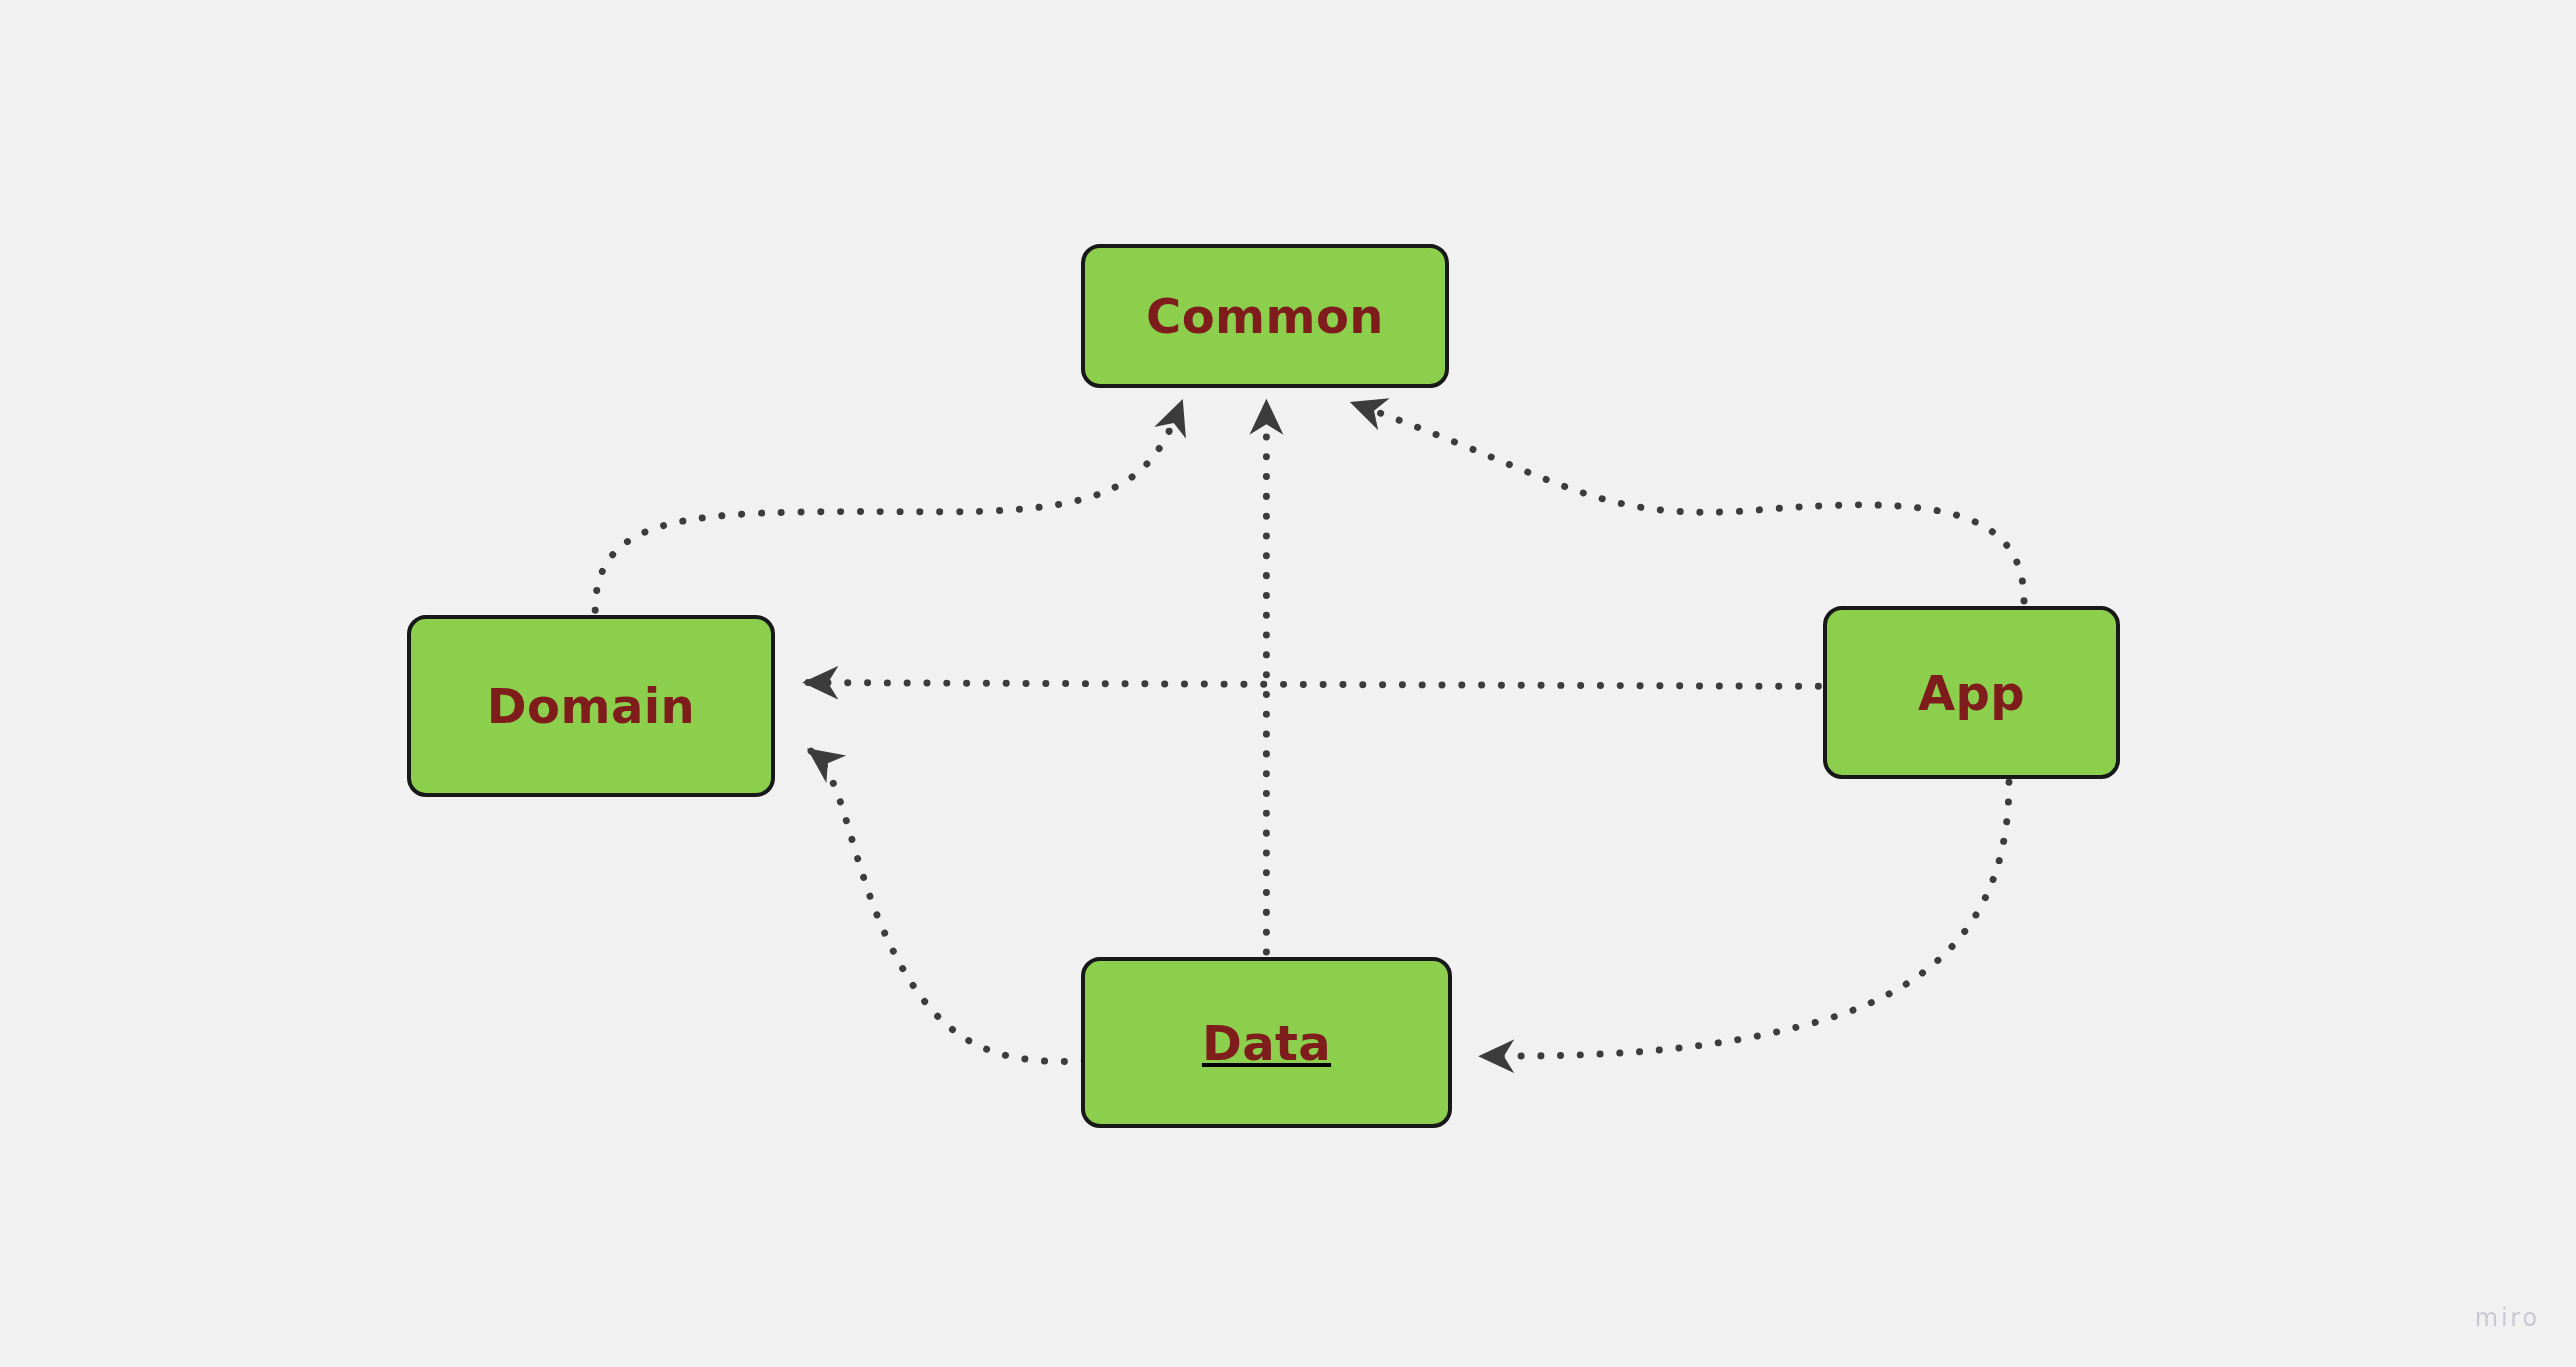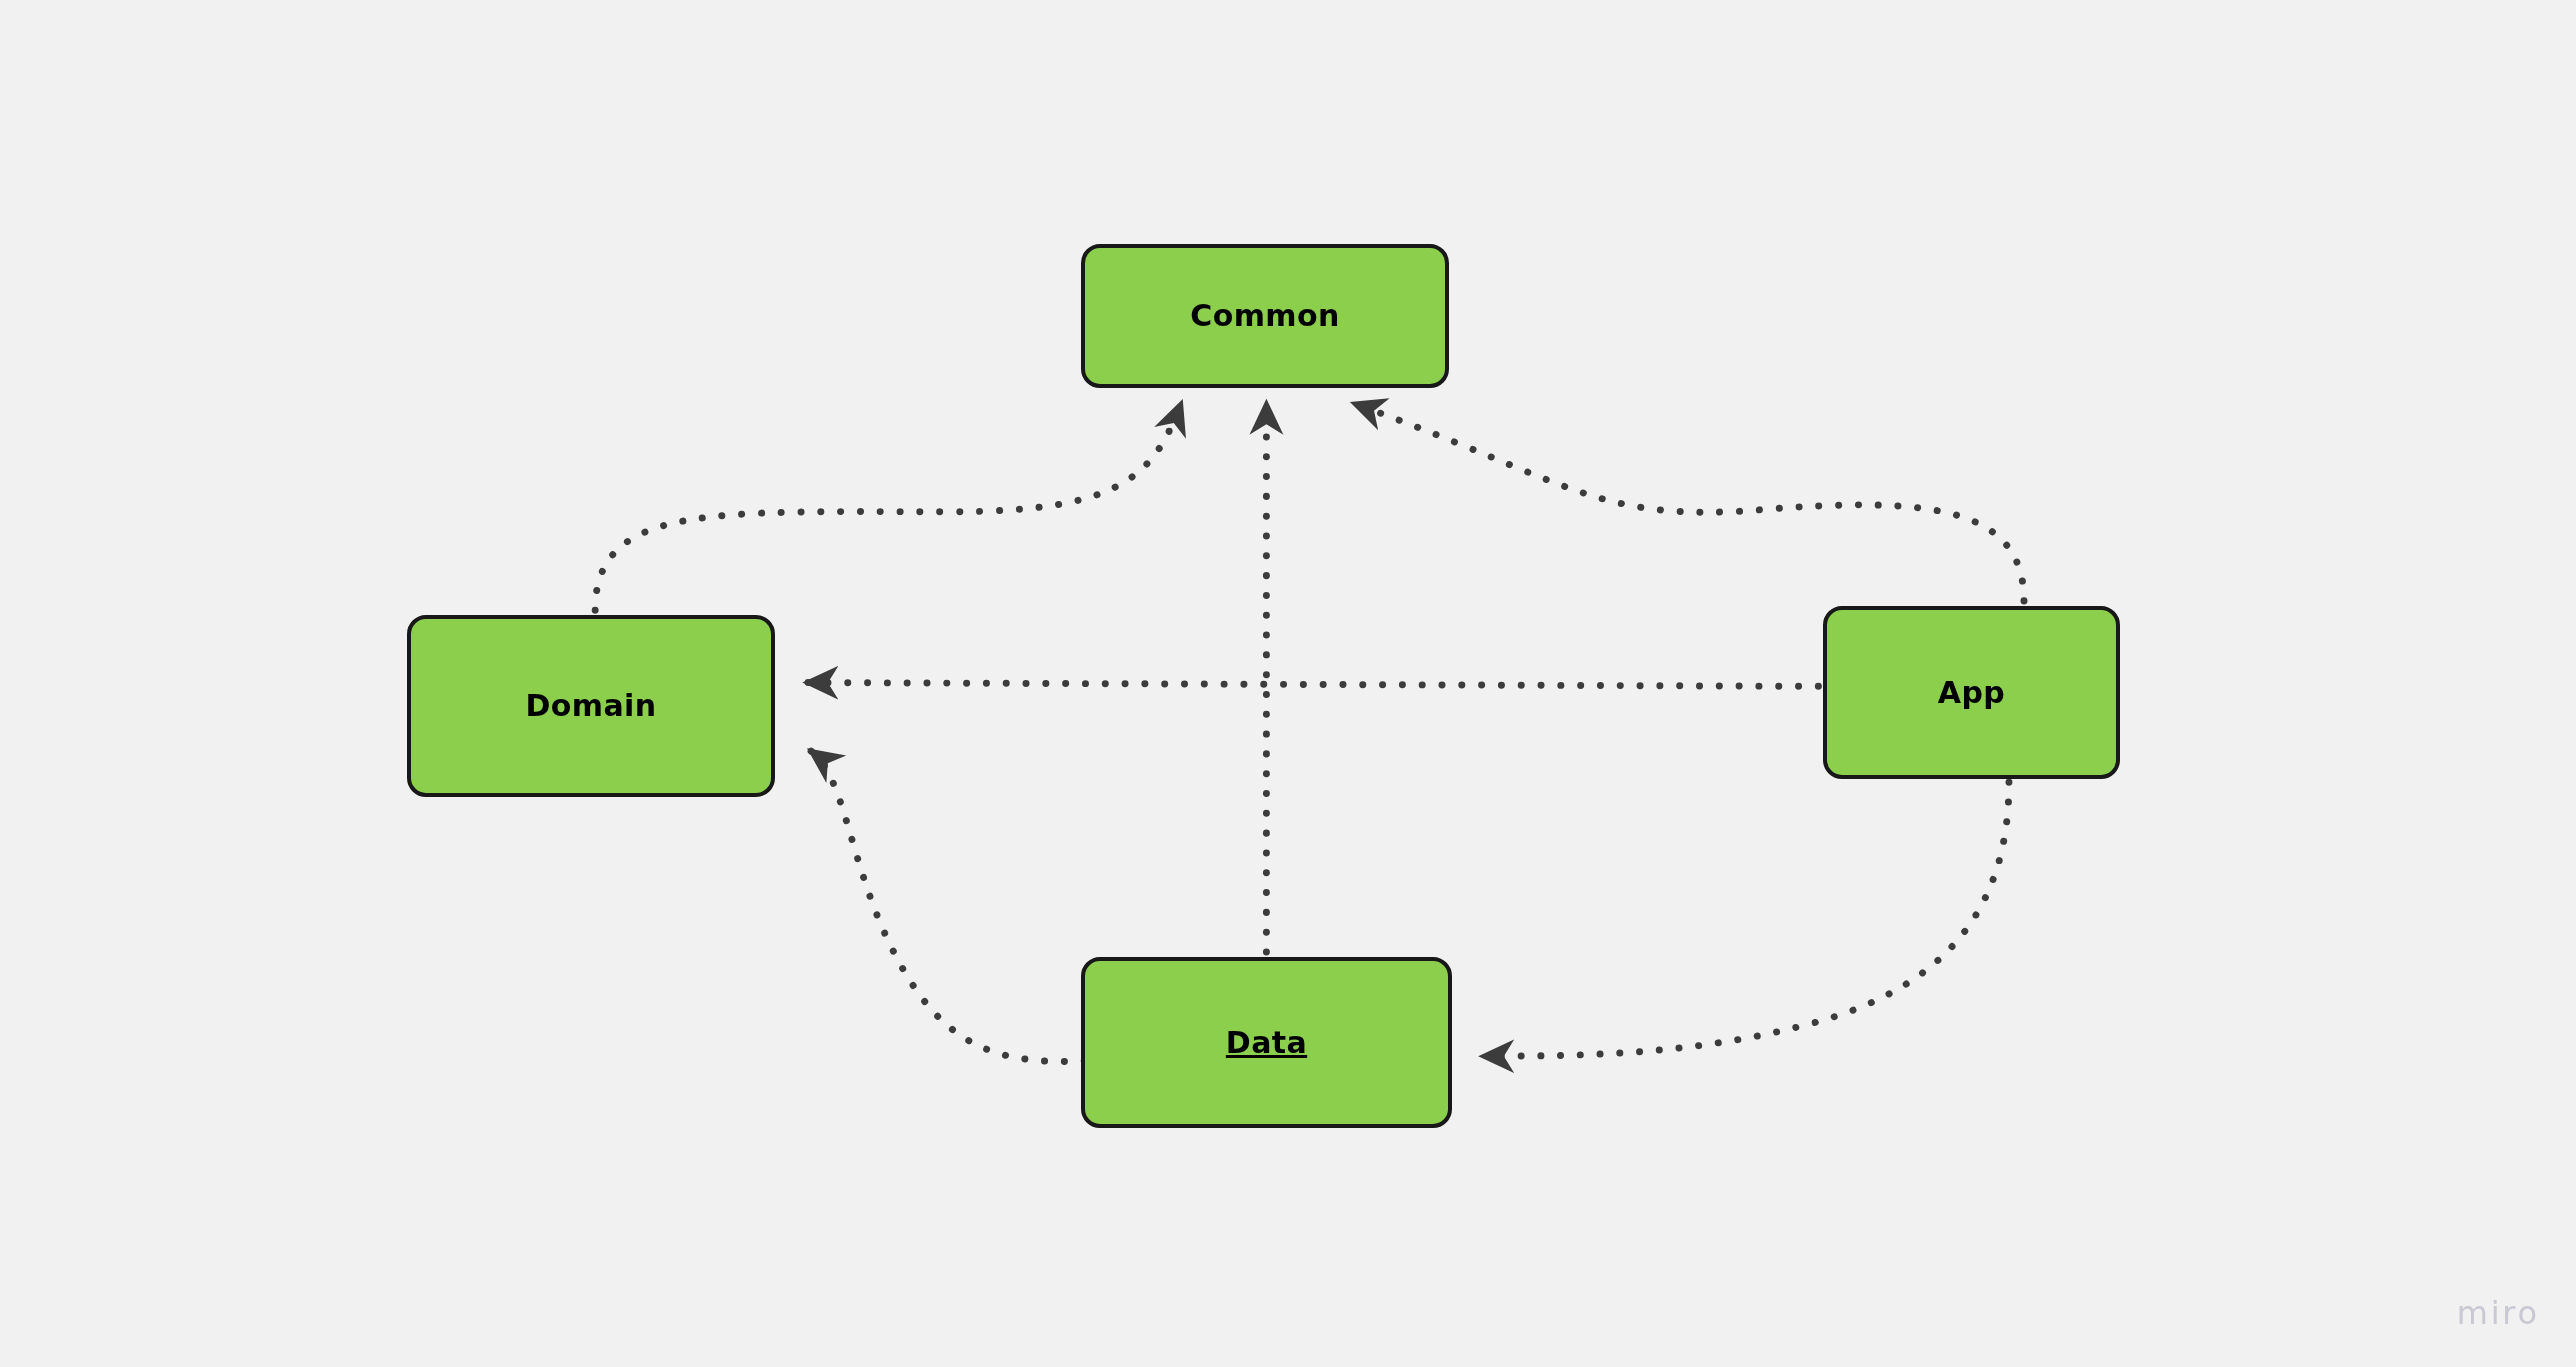--- a/index.html
+++ b/index.html
@@ -31,39 +31,39 @@
     box-sizing: border-box;
     background: #8ccf4d;
     border: 4.7px solid #181818;
     border-radius: 19px;
     display: flex;
     align-items: center;
     justify-content: center;
     z-index: 5;
   }
   .node-label {
-    color: #000000;
+    color: #7f1d1d;
     font-family: "DejaVu Sans", sans-serif;
     font-weight: bold;
-    font-size: 30px;
+    font-size: 48px;
     letter-spacing: 0.4px;
     line-height: 1;
     user-select: none;
   }
   #node-common { left: 1081px; top: 244px; width: 368px; height: 144px; }
   #node-domain { left: 407px;  top: 615px; width: 368px; height: 182px; }
   #node-app    { left: 1823px; top: 606px; width: 297px; height: 173px; }
   #node-data   { left: 1081px; top: 957px; width: 371px; height: 171px; text-decoration: underline; }
   #watermark {
     position: absolute;
     right: 36px;
     bottom: 36px;
     color: #c8c9d2;
     font-family: "DejaVu Sans", sans-serif;
-    font-size: 32px;
+    font-size: 24px;
     letter-spacing: 2.8px;
     font-weight: normal;
     user-select: none;
   }
 </style>
 </head>
 <body>
 
 <div id="canvas">
 

